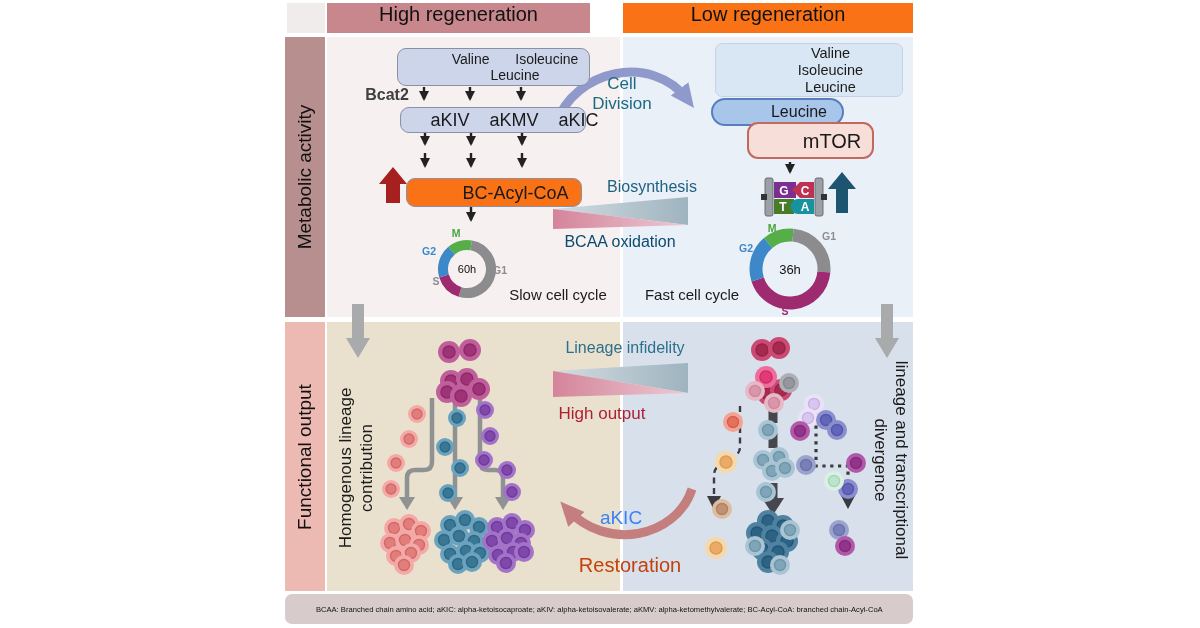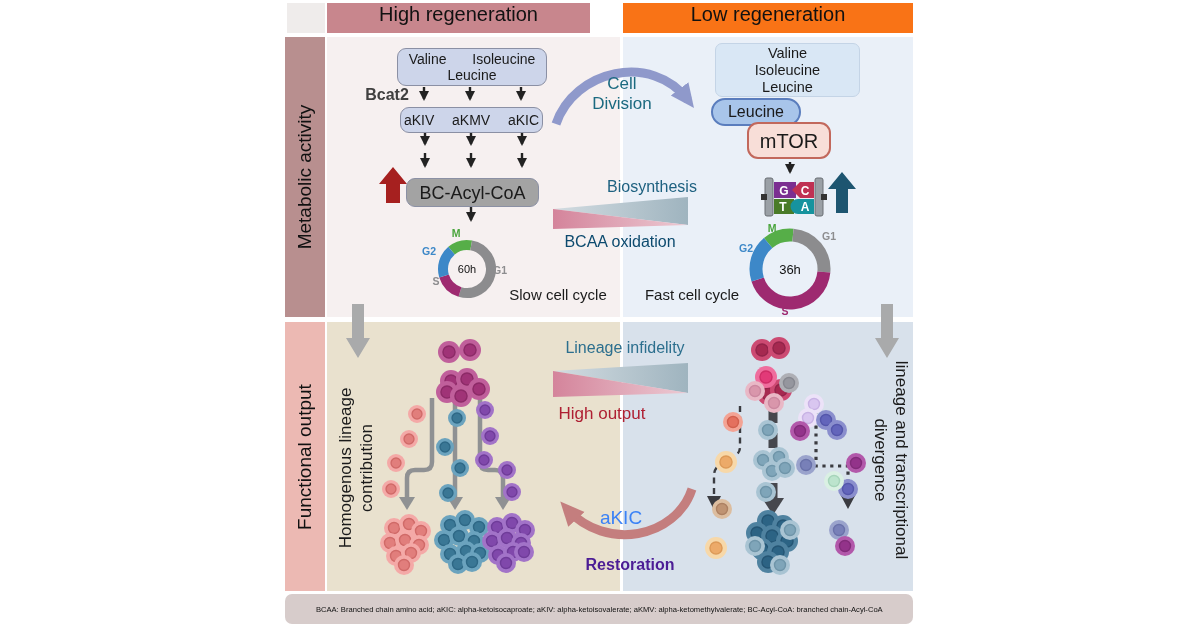--- a/index.html
+++ b/index.html
@@ -5,21 +5,21 @@
   html,body{margin:0;padding:0;background:#ffffff;}
   #canvas{position:relative;width:1200px;height:628px;background:#ffffff;overflow:hidden;
           font-family:"Liberation Sans","DejaVu Sans",sans-serif;color:#1a1a1a;}
   .abs{position:absolute;}
   .panel{position:absolute;}
   .hdr{position:absolute;display:flex;align-items:flex-start;justify-content:center;
        font-size:20px;font-weight:500;color:#111;}
   .sidebar{position:absolute;display:flex;align-items:center;justify-content:center;}
   .vtext{transform:rotate(-90deg);white-space:nowrap;font-size:19px;color:#111;}
   .node-box{position:absolute;display:flex;flex-direction:column;align-items:center;justify-content:center;
-            border:1.5px solid #8b90a4;border-radius:9px;background:#cdd5ea;font-size:14px;line-height:16px;}
+            border:1.5px solid #8b90a4;border-radius:9px;background:#cdd5ea;font-size:14px;line-height:16px;padding-left:43px;}
   .gap-words{word-spacing:9px;white-space:pre;}
   .lbl{position:absolute;transform:translate(-50%,-50%);white-space:nowrap;}
   .ring-lab{position:absolute;transform:translate(-50%,-50%);font-weight:bold;font-size:11px;white-space:nowrap;z-index:3;}
   svg{position:absolute;left:0;top:0;z-index:1;}
   .txt{z-index:2;}
   #footer-bar{position:absolute;display:flex;align-items:center;justify-content:center;overflow:visible;}
   #footer-text{white-space:nowrap;font-size:8px;transform:scaleX(0.95);transform-origin:center;color:#111;}
 </style>
 </head>
 <body>
@@ -506,24 +506,24 @@
           <circle cx="834" cy="481" r="5.5" fill="#bce4cd" stroke="#a6d4ba" stroke-width="1.4"></circle>
         </g>
       </g>
   </svg>
 
   <div class="node-box txt" style="left:397px;top:48px;width:148px;height:36px;">
     <span class="gap-words">Valine  Isoleucine</span>
     <span>Leucine</span>
   </div>
   <div class="lbl txt" style="left:387px;top:95px;color:#404040;font-weight:bold;font-size:16px;">Bcat2</div>
-  <div class="node-box txt" style="left:400px;top:107px;width:141px;height:24px;font-size:14px;text-align:center;">
+  <div class="node-box txt" style="left:400px;top:107px;width:141px;height:24px;font-size:18px;text-align:center;">
     <span style="word-spacing:5px;white-space:pre;">aKIV  aKMV  aKIC</span>
   </div>
-  <div class="node-box txt" style="left:406px;top:178px;width:131px;height:27px;background:#a3a3a3;font-size:18px;">
+  <div class="node-box txt" style="left:406px;top:178px;width:131px;height:27px;background:#f97316;font-size:18px;">
     <span>BC-Acyl-CoA</span>
   </div>
   <div class="lbl txt" style="left:558px;top:294px;font-size:15px;">Slow cell cycle</div>
 
   <div class="lbl txt" style="left:622px;top:94px;color:#1b6a80;font-size:17px;line-height:20px;text-align:center;">
     <div>Cell</div>
     <div>Division</div>
   </div>
   <div class="lbl txt" style="left:652px;top:187px;color:#1e6180;font-size:16px;">Biosynthesis</div>
   <div class="lbl txt" style="left:620px;top:242px;color:#0c4a6e;font-size:16px;">BCAA oxidation</div>
@@ -542,21 +542,21 @@
   <div class="lbl txt" style="left:692px;top:294px;font-size:15px;">Fast cell cycle</div>
 
   <div class="lbl txt" style="left:356px;top:468px;transform:translate(-50%,-50%) rotate(-90deg);font-size:17px;line-height:21px;text-align:center;">
     <div>Homogenous lineage</div>
     <div>contribution</div>
   </div>
 
   <div class="lbl txt" style="left:625px;top:348px;color:#2c6f8e;font-size:16px;">Lineage infidelity</div>
   <div class="lbl txt" style="left:602px;top:414px;color:#ae1f32;font-size:17px;">High output</div>
   <div class="lbl txt" style="left:621px;top:518px;color:#3b82f6;font-size:19px;">aKIC</div>
-  <div class="lbl txt" style="left:630px;top:565px;color:#4c1d95;font-size:16px;font-weight:bold;">Restoration</div>
+  <div class="lbl txt" style="left:630px;top:565px;color:#c2410c;font-size:20px;">Restoration</div>
 
   <div class="lbl txt" style="left:891px;top:460px;transform:translate(-50%,-50%) rotate(90deg);font-size:17px;line-height:21px;text-align:center;">
     <div>lineage and transcriptional</div>
     <div>divergence</div>
   </div>
 
   <div id="footer-bar" style="left:285px;top:594px;width:628px;height:30px;background:#d7cccb;border-radius:7px;">
     <span id="footer-text">BCAA: Branched chain amino acid; aKIC: alpha-ketoisocaproate; aKIV: alpha-ketoisovalerate; aKMV: alpha-ketomethylvalerate; BC-Acyl-CoA: branched chain-Acyl-CoA</span>
   </div>
 

